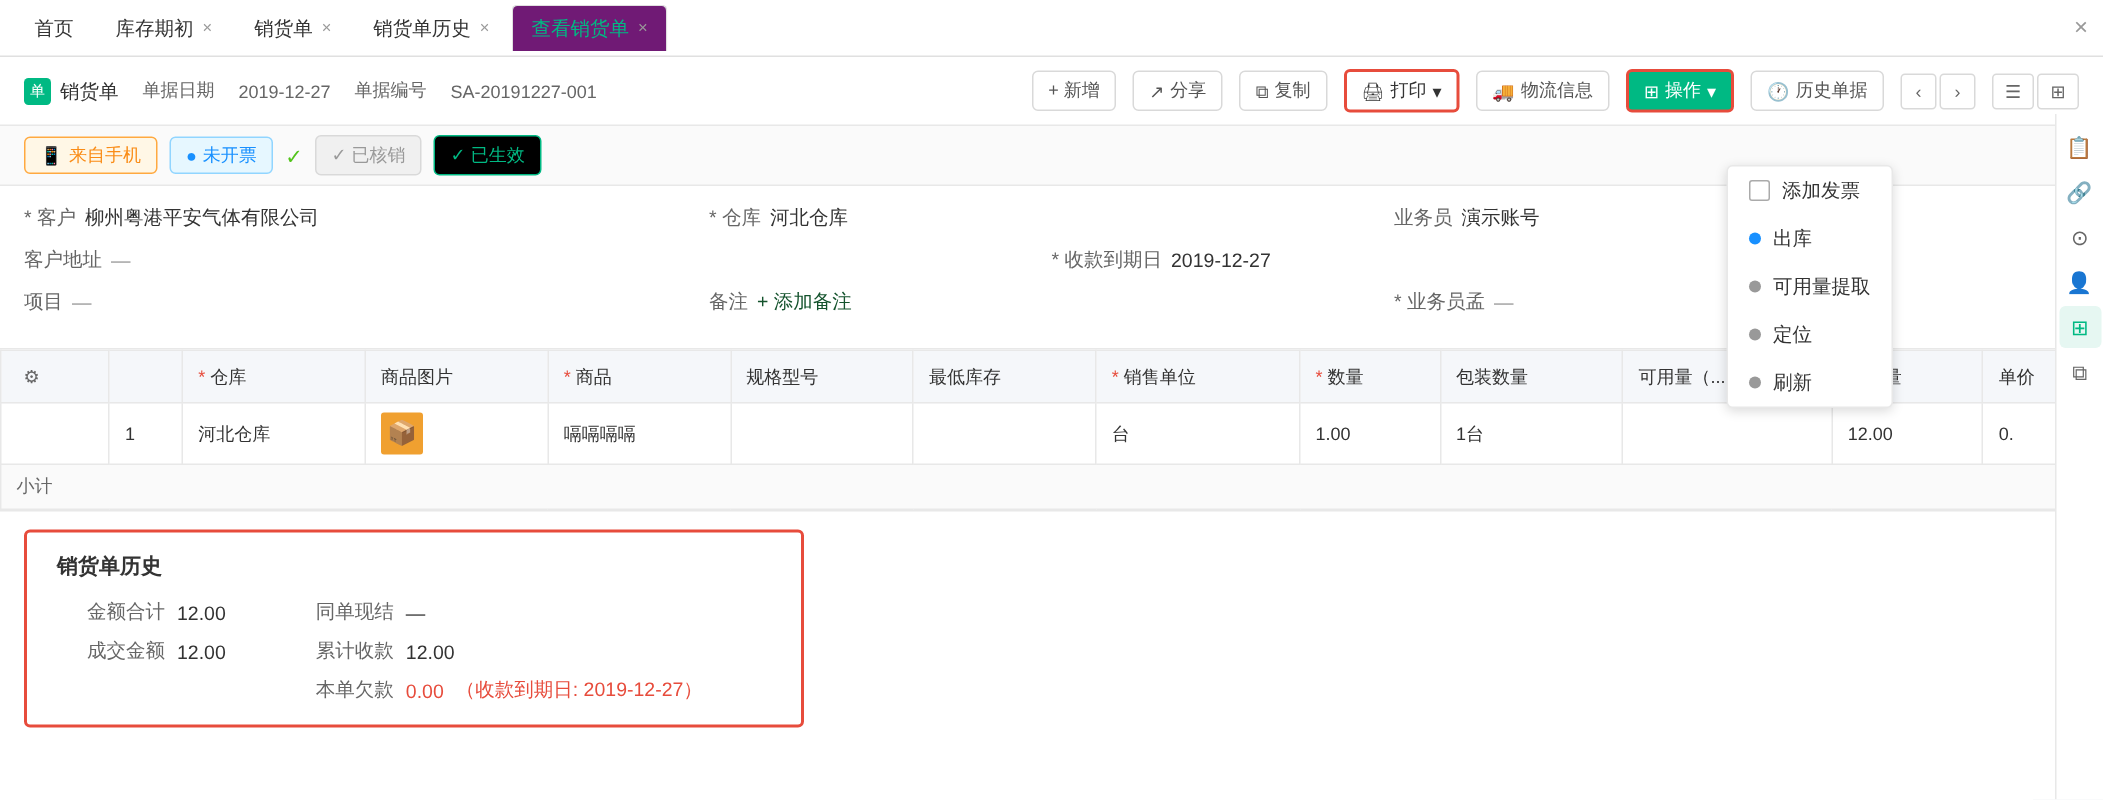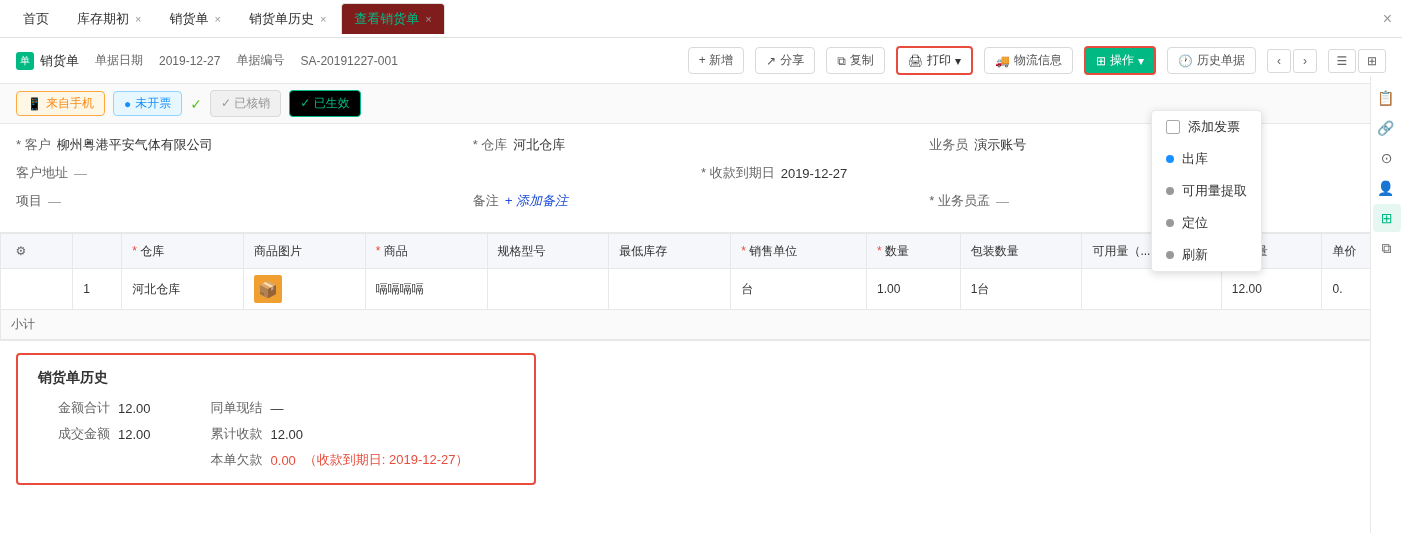--- a/index.html
+++ b/index.html
@@ -20,21 +20,21 @@
       align-items: center;
       padding: 6px 12px;
       border-radius: 4px 4px 0 0;
       cursor: pointer;
       font-size: 13px;
       gap: 6px;
       border: 1px solid transparent;
       border-bottom: none;
     }
     .tab.active {
-      background: #7f1d1d;
+      background: #701a75;
       border-color: #e0e0e0;
       color: #00b983;
       font-weight: 500;
       padding-left: 12px;
     }
     .tab .close-icon { color: #999; font-size: 11px; cursor: pointer; }
     .tab-home { color: #333; }
     .close-all-btn {
       margin-left: auto;
       cursor: pointer;
@@ -445,21 +445,21 @@
         <span class="form-value">2019-12-27</span>
       </div>
     </div>
     <div class="form-row">
       <div class="form-field">
         <span class="form-label">项目</span>
         <span class="form-value dash">—</span>
       </div>
       <div class="form-field">
         <span class="form-label">备注</span>
-        <span class="form-value" style="color:#1d4ed8; cursor:pointer;font-style:italic;">+ 添加备注</span>
+        <span class="form-value" style="color:#14532d; cursor:pointer;">+ 添加备注</span>
       </div>
       <div class="form-field">
         <span class="form-label">* 业务员孟</span>
         <span class="form-value dash">—</span>
       </div>
     </div>
   </div>
 
   <div class="table-container">
     <table>

